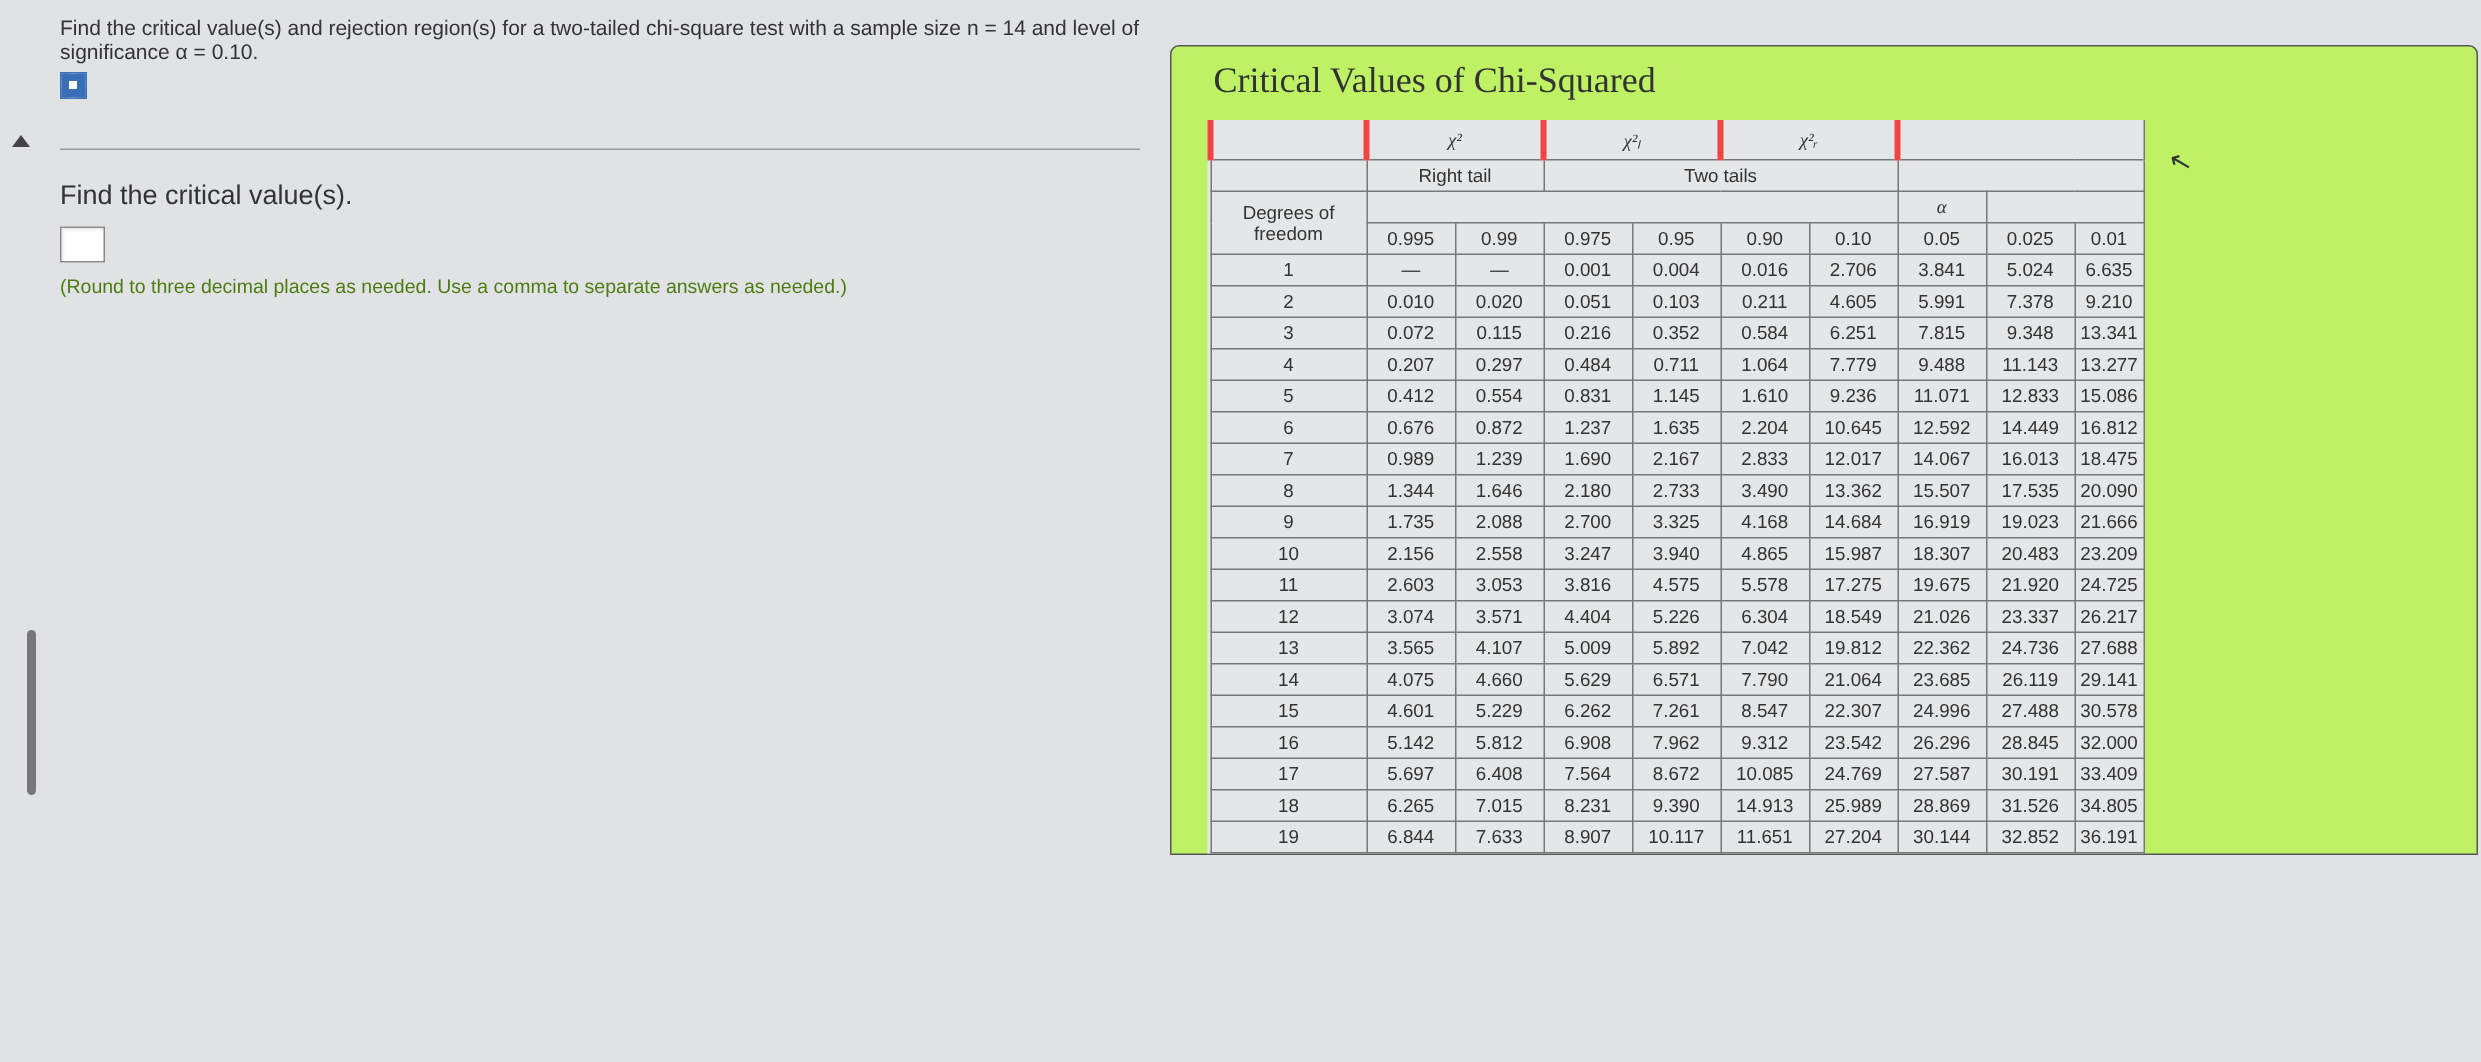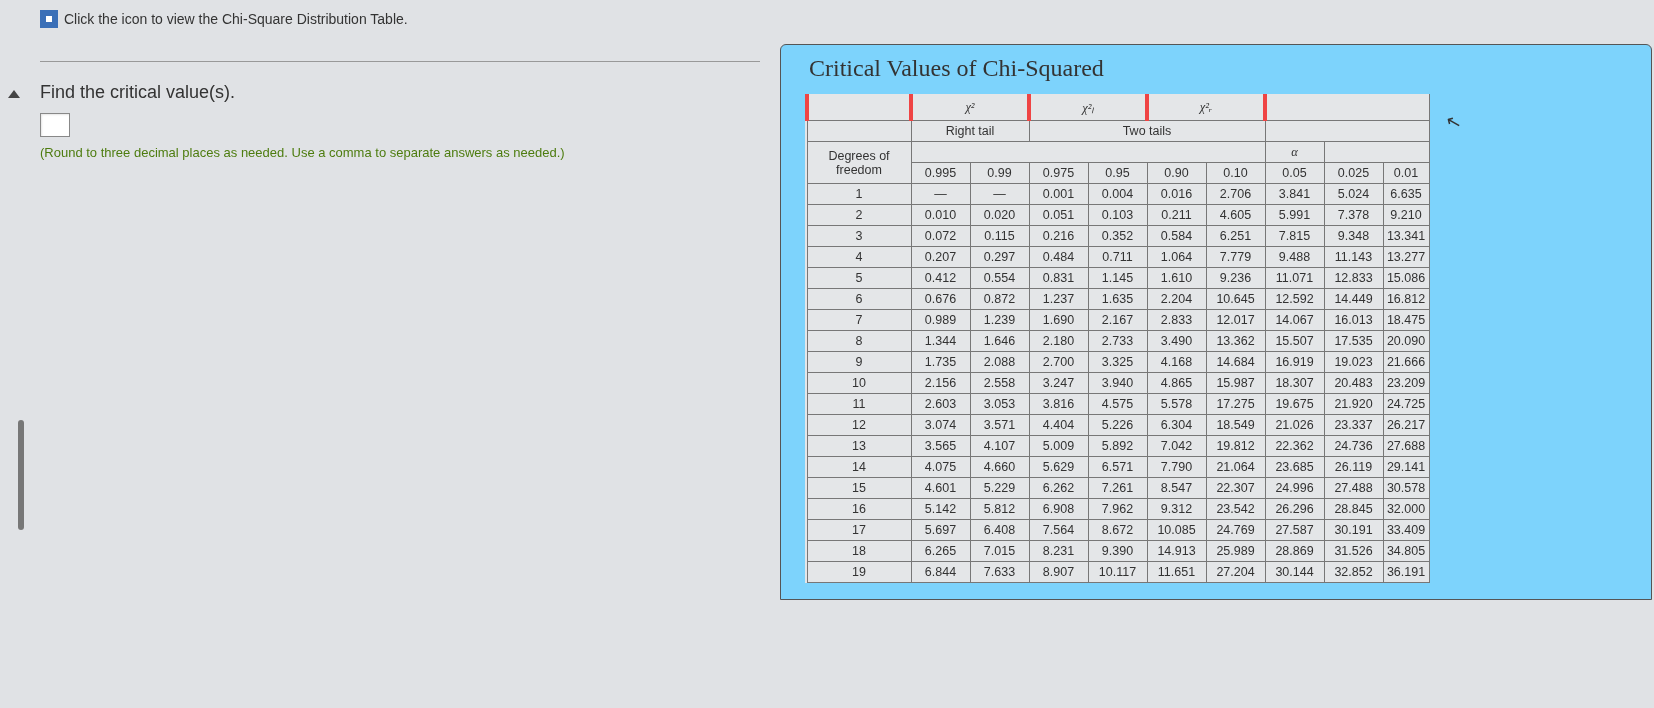--- a/index.html
+++ b/index.html
@@ -75,26 +75,26 @@
     left: 18px;
     top: 420px;
     width: 6px;
     height: 110px;
     background: #777;
     border-radius: 3px;
   }
   .table-pane {
     position: absolute;
     left: 780px;
-    top: 44px;
+    top: 30px;
     width: 870px;
     border: 1px solid #555;
     border-radius: 6px 6px 0 0;
-    background: #7dd3fc;
-    padding: 10px 0 16px 0;
+    background: #bef264;
+    padding: 10px 0 0 0;
   }
   .table-title {
     font-family: "Times New Roman", serif;
     font-size: 24px;
     padding-left: 28px;
     margin-bottom: 12px;
   }
   .cursor-icon {
     position: absolute;
     right: 190px;
@@ -138,23 +138,23 @@
     font-weight: bold;
   }
   .last-col {
     min-width: 45px !important;
   }
 </style>
 </head>
 <body>
 
 <div class="question-area">
+  <div class="question-text">Find the critical value(s) and rejection region(s) for a two-tailed chi-square test with a sample size n = 14 and level of significance α = 0.10.</div>
   <div class="icon-link">
     <span class="table-icon"></span>
-    <span>Click the icon to view the Chi-Square Distribution Table.</span>
   </div>
 
   <div class="triangle-collapse"></div>
 
   <hr class="hr-line">
 
   <div class="prompt-text">Find the critical value(s).</div>
   <div class="input-box"></div>
   <div class="hint-text">(Round to three decimal places as needed. Use a comma to separate answers as needed.)</div>
 </div>

